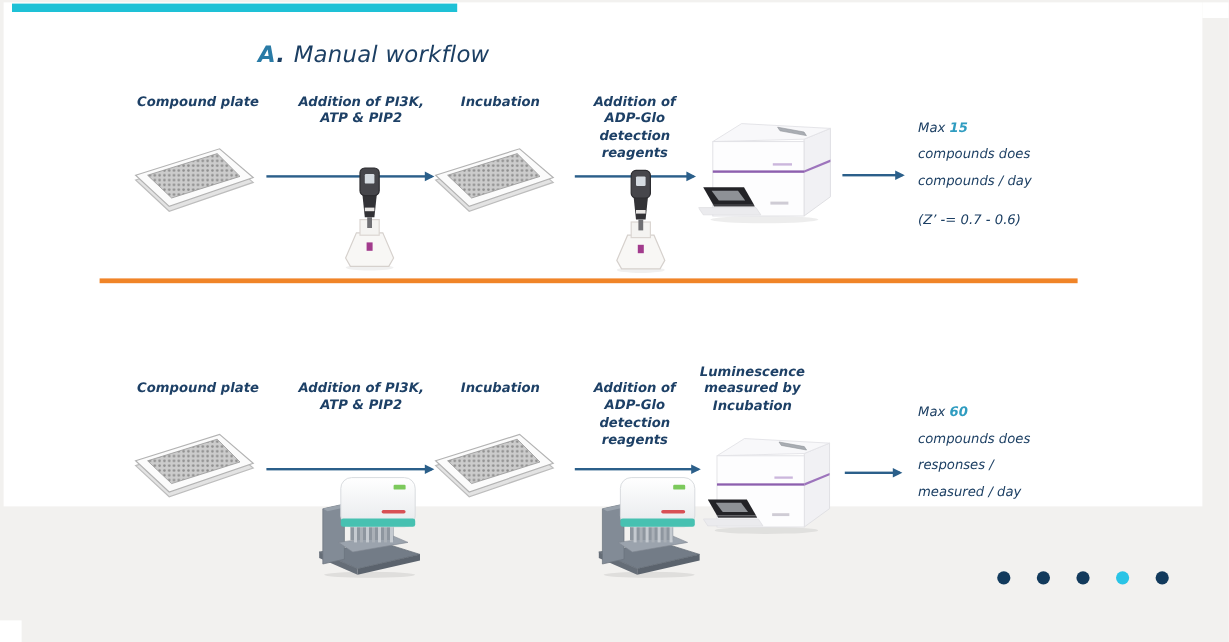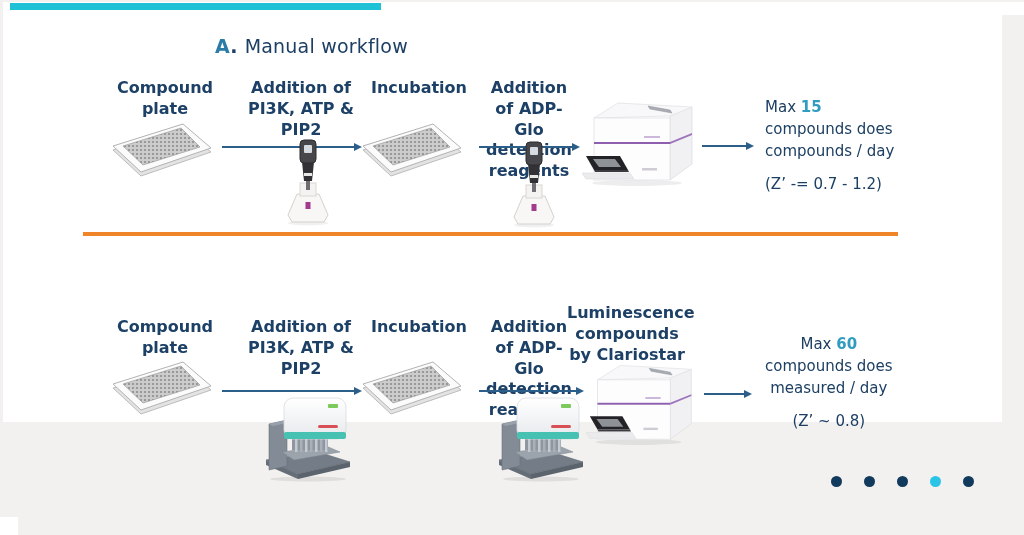--- a/index.html
+++ b/index.html
@@ -5,51 +5,52 @@
   html,body{margin:0;padding:0;}
   body{
     width:1024px;height:535px;position:relative;overflow:hidden;
     background:#f2f1ef;
     font-family:"DejaVu Sans","Liberation Sans",sans-serif;
     -webkit-font-smoothing:antialiased;
   }
   .card{
     position:absolute;left:3px;top:2px;width:999px;height:420px;
     background:#ffffff;
+    font-style:italic;
   }
   .peek{position:absolute;right:0;top:2px;width:22px;height:13px;background:#ffffff;}
   .notch{position:absolute;left:0;top:517px;width:18px;height:18px;background:#ffffff;}
   .topbar{position:absolute;left:7px;top:1px;width:371px;height:7px;background:#1ec1d6;}
 
   .section-title{position:absolute;font-size:19px;color:#1c3f63;white-space:nowrap;letter-spacing:.2px;}
   .section-title .letter{font-weight:bold;color:#2a7ba6;}
   .section-title .suffix{font-weight:bold;color:#1c3f63;}
   .section-title .ttext{margin-left:7px;}
 
   .step-label{
-    position:absolute;font-size:16px;font-weight:bold;color:#1d4066;
+    position:absolute;font-size:11px;font-weight:bold;color:#1d4066;
     text-align:center;line-height:1.3;
   }
 
   .icon{position:absolute;}
   .plate{width:110px;height:62px;}
   .pipette{width:50px;height:88px;}
   .reader{width:117px;height:102px;}
   .reader-b{width:112px;height:98px;}
   .dragonfly{width:92px;height:86px;}
 
   .arrow{position:absolute;height:2px;background:#2b5f8a;}
   .arrow::after{
     content:"";position:absolute;right:-2px;top:-3px;
     border-left:8px solid #2b5f8a;border-top:4px solid transparent;border-bottom:4px solid transparent;
   }
 
   .divider{position:absolute;left:80px;top:230px;width:815px;height:4px;background:#f08428;}
 
-  .result{position:absolute;font-size:15px;color:#1c3f63;line-height:22px;}
+  .result{position:absolute;font-size:11px;color:#1c3f63;line-height:22px;}
   .result .num{color:#2f9cc0;font-weight:bold;}
   .result .zscore{margin-top:11px;}
 
   .dots{position:absolute;left:828px;top:474px;display:flex;gap:22px;}
   .dot{width:11px;height:11px;border-radius:50%;background:#123a5c;cursor:pointer;}
   .dot.active{background:#2ac4e6;}
 </style>
 </head>
 <body>
 
@@ -151,56 +152,56 @@
     </svg>
   <svg class="icon reader" style="left:579px;top:84px;" viewBox="0 0 117 102">
       <use href="#sym-reader"></use>
     </svg>
   <div class="arrow" style="left:699px;top:143px;width:50px;"></div>
 
   <div class="result" style="left:762px;top:94px;">
     <div><span>Max</span> <span class="num">15</span></div>
     <div>compounds does</div>
     <div>compounds / day</div>
-    <div class="zscore">(Z’ -= 0.7 - 1.2)</div>
+    <div class="zscore">(Z’ -= 0.7 - 0.6)</div>
   </div>
 
   <div class="divider"></div>
 
 
   <div class="step-label" style="left:92px;top:315px;width:140px;">Compound plate</div>
   <div class="step-label" style="left:236px;top:315px;width:124px;">Addition of PI3K, ATP &amp; PIP2</div>
   <div class="step-label" style="left:368px;top:315px;width:92px;">Incubation</div>
   <div class="step-label" style="left:482px;top:315px;width:88px;">Addition of ADP-Glo detection reagents</div>
-  <div class="step-label" style="left:564px;top:301px;width:120px;">Luminescence compounds by Clariostar</div>
+  <div class="step-label" style="left:564px;top:301px;width:120px;">Luminescence measured by Incubation</div>
 
   <svg class="icon plate" style="left:104px;top:352px;" viewBox="0 0 110 62">
       <use href="#sym-plate"></use>
     </svg>
   <div class="arrow" style="left:219px;top:388px;width:138px;"></div>
   <svg class="icon dragonfly" style="left:259px;top:394px;" viewBox="0 0 92 86">
       <use href="#sym-dragonfly"></use>
     </svg>
   <svg class="icon plate" style="left:354px;top:352px;" viewBox="0 0 110 62">
       <use href="#sym-plate"></use>
     </svg>
   <div class="arrow" style="left:476px;top:388px;width:103px;"></div>
   <svg class="icon dragonfly" style="left:492px;top:394px;" viewBox="0 0 92 86">
       <use href="#sym-dragonfly"></use>
     </svg>
   <svg class="icon reader-b" style="left:583px;top:347px;" viewBox="0 0 117 102">
       <use href="#sym-reader"></use>
     </svg>
   <div class="arrow" style="left:701px;top:391px;width:46px;"></div>
 
-  <div class="result" style="left:762px;top:331px;text-align:center;">
+  <div class="result" style="left:762px;top:331px;">
     <div><span>Max</span> <span class="num">60</span></div>
     <div>compounds does</div>
+    <div>responses /</div>
     <div>measured / day</div>
-    <div class="zscore">(Z’ ~ 0.8)</div>
   </div>
 
   <div class="dots">
       <div class="dot"></div>
       <div class="dot"></div>
       <div class="dot"></div>
       <div class="dot active"></div>
       <div class="dot"></div>
     </div>
 </div>

